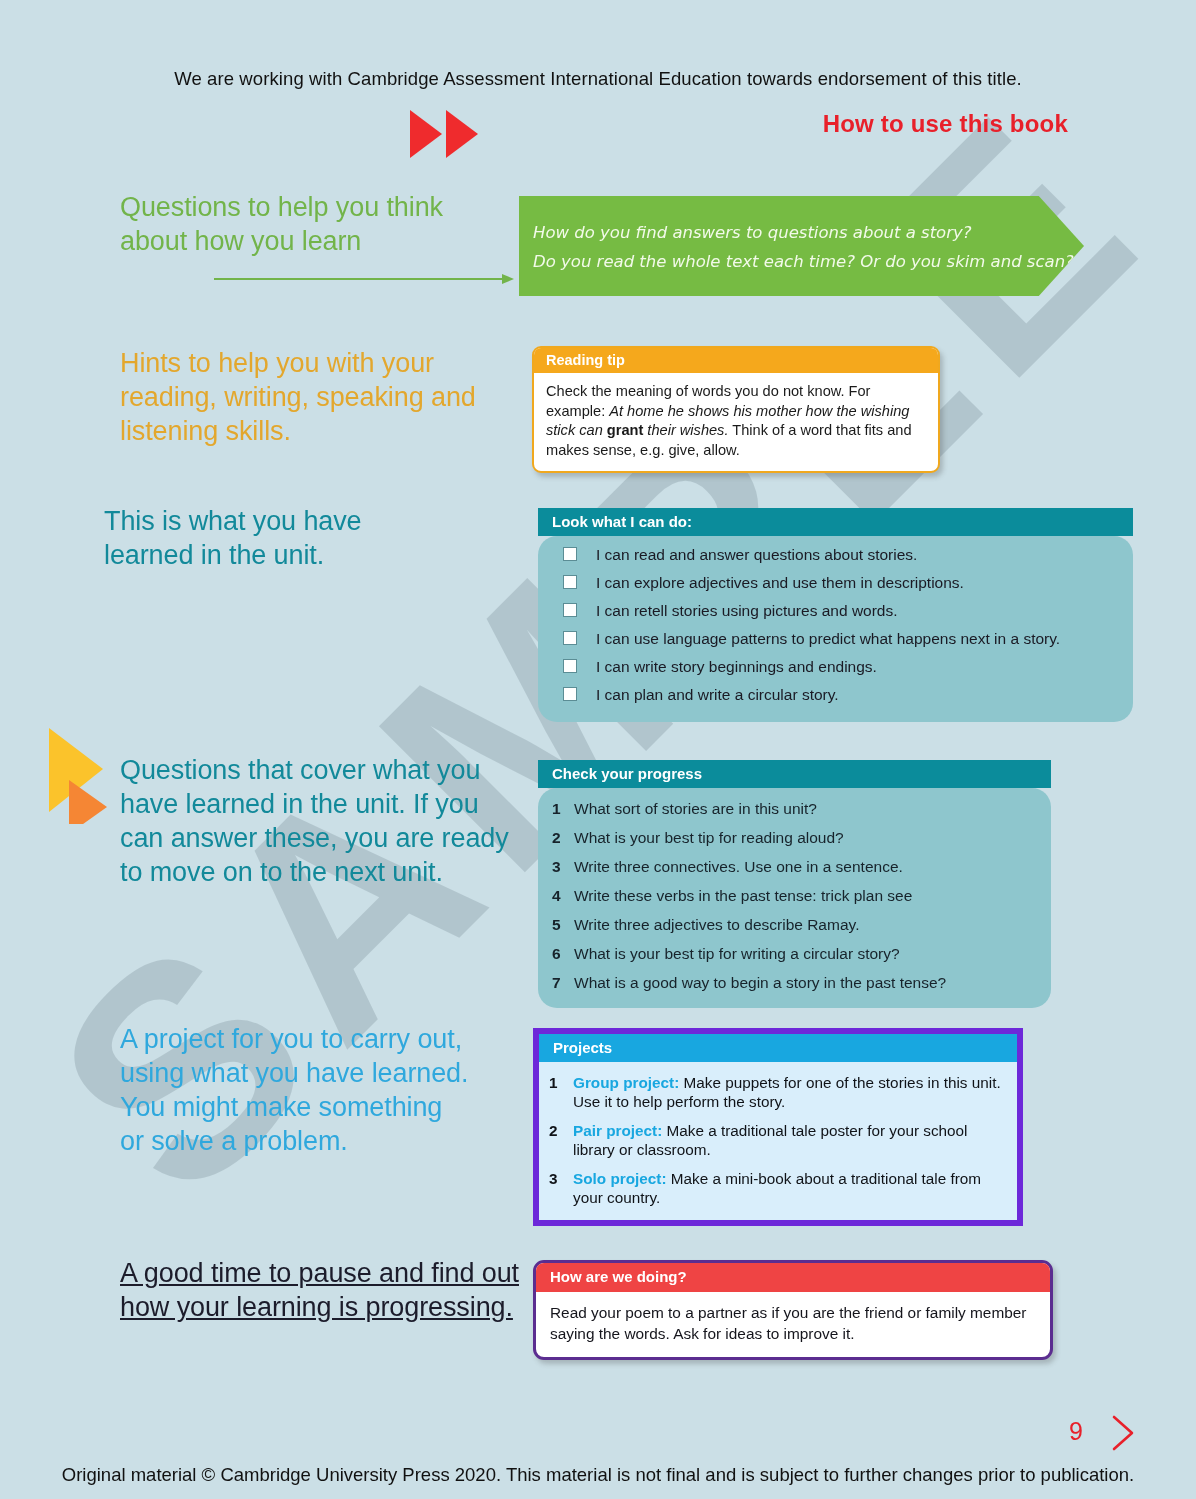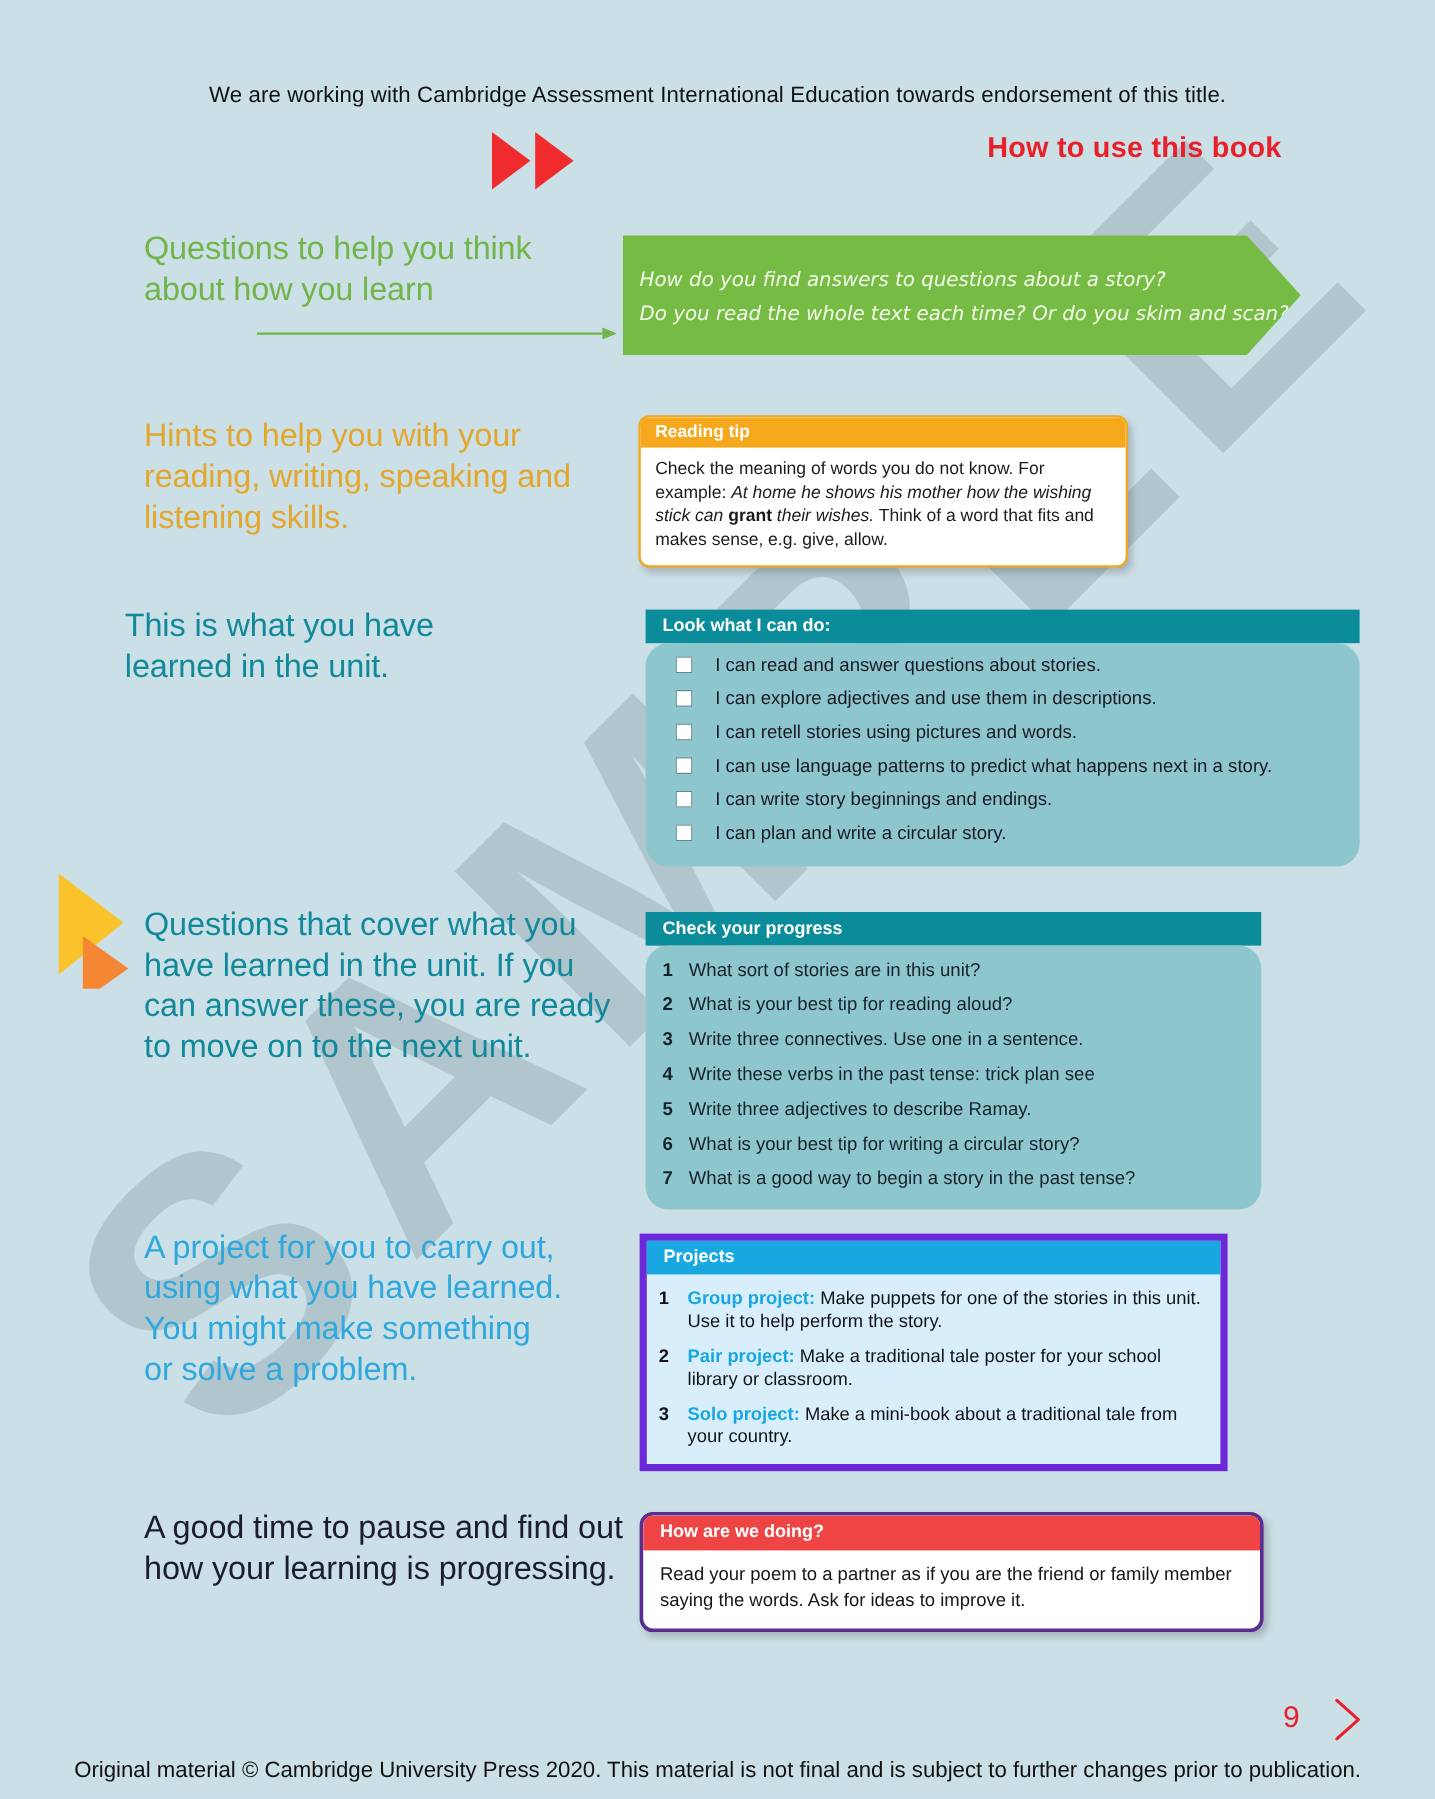--- a/index.html
+++ b/index.html
@@ -74,21 +74,21 @@
     font-size: 27px;
     line-height: 34px;
     font-weight: 400;
     letter-spacing: -0.1px;
   }
   .cap-green  { left: 120px; top: 166px;  width: 330px; color: #72b44a; }
   .cap-amber  { left: 120px; top: 322px;  width: 400px; color: #e3a72d; }
   .cap-teal1  { left: 104px; top: 480px;  width: 330px; color: #12899a; }
   .cap-teal2  { left: 120px; top: 729px;  width: 400px; color: #12899a; }
   .cap-blue   { left: 120px; top: 998px;  width: 350px; color: #2fa8dd; }
-  .cap-dark   { left: 120px; top: 1232px; width: 400px; color: #1c1c2b; }
+  .cap-dark   { left: 120px; top: 1232px; width: 400px; color: #1c1c2b; text-decoration: underline; }
 
   
   .connector {
     position: absolute;
     left: 214px;
     top: 247px;
     width: 300px;
     height: 12px;
   }
 

